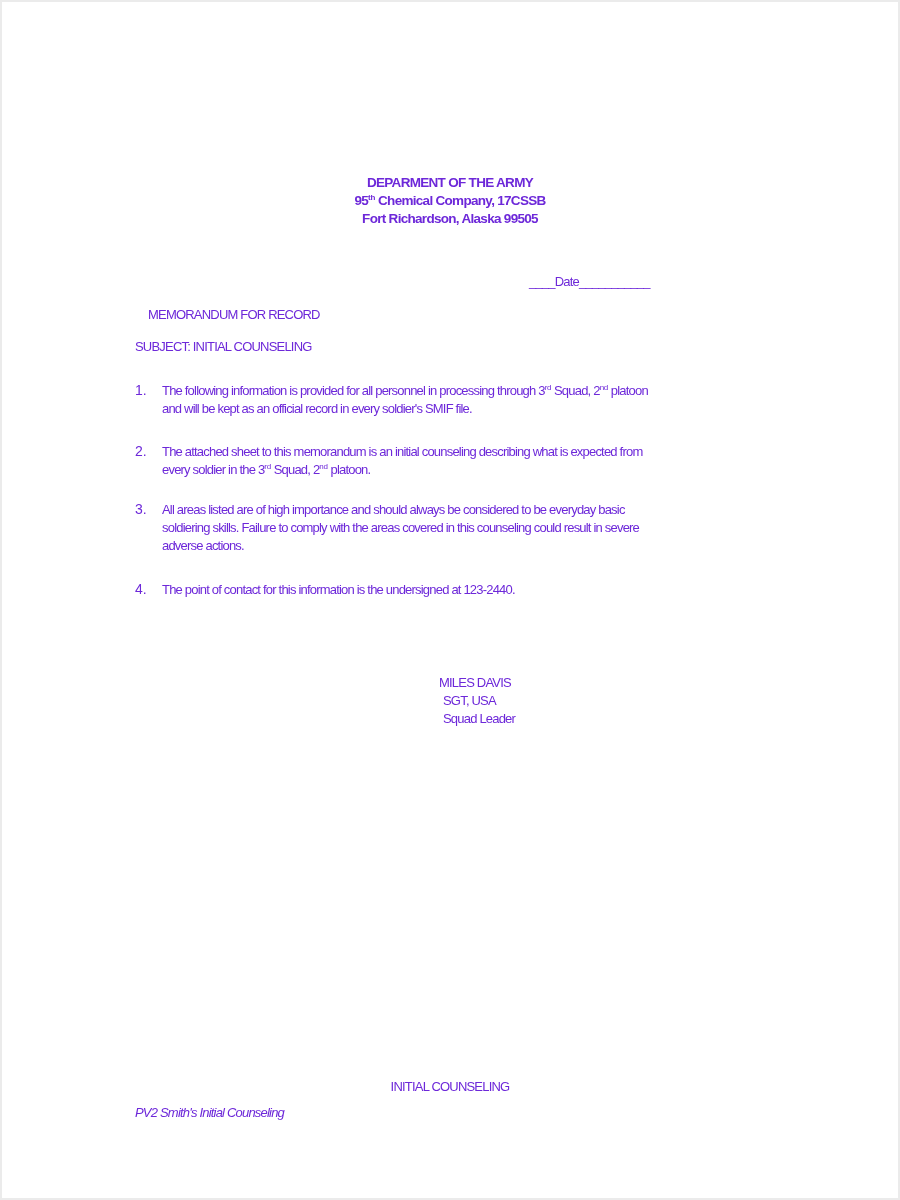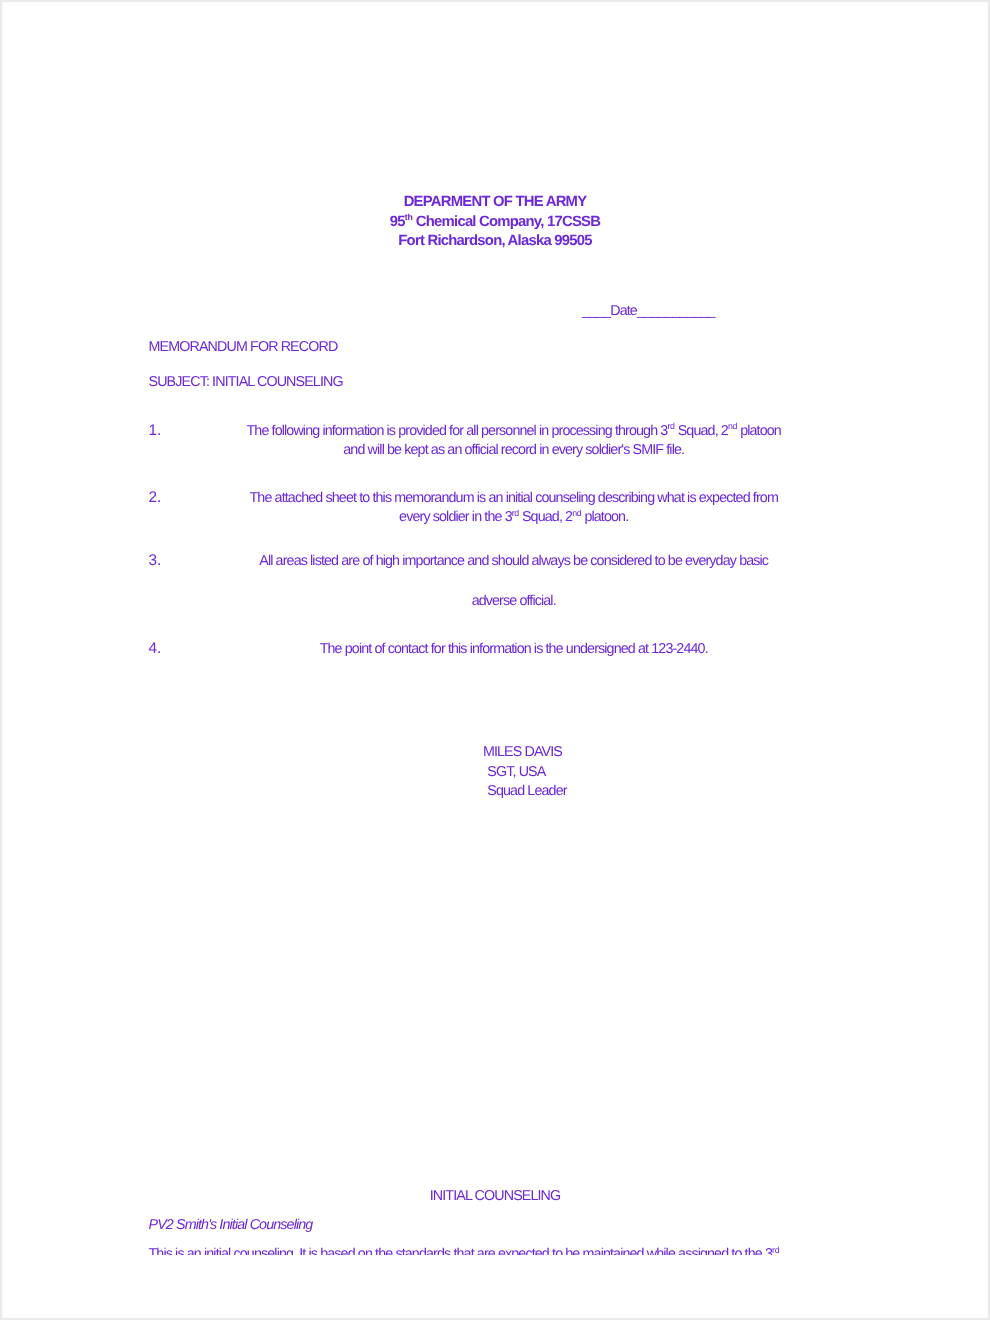--- a/index.html
+++ b/index.html
@@ -44,21 +44,20 @@
   .memo-item .num {
     width: 27px;
     flex: 0 0 27px;
     font-size: 14px;
     letter-spacing: 0;
     line-height: 17px;
   }
   .memo-item .itext {
     line-height: 18px;
     width: 610px;
-    text-align: center;
   }
   .sig-line2 { padding-left: 4px; }
   .clipped-wrap {
     height: 9px;
     overflow: hidden;
   }
   .clipped-wrap .itext { line-height: 16px; }
 </style>
 </head>
 <body>
@@ -66,51 +65,48 @@
 <div class="page">
 
   <div class="abs center hdr" style="top:172px;">
     <div><span>DEPARMENT OF THE ARMY</span></div>
     <div><span>95</span><sup>th</sup><span> Chemical Company, 17CSSB</span></div>
     <div><span>Fort Richardson, Alaska 99505</span></div>
   </div>
 
   <div class="abs bodytext" style="top:271px; left:527px;">____Date___________</div>
 
-  <div class="abs bodytext" style="top:304px; left:133px;">MEMORANDUM FOR RECORD</div>
+  <div class="abs bodytext" style="top:304px; left:146px;">MEMORANDUM FOR RECORD</div>
 
   <div class="abs bodytext" style="top:336px; left:133px;">SUBJECT: INITIAL COUNSELING</div>
 
   <div class="abs memo-item" style="top:380px; left:133px;">
     <span class="num">1.</span>
     <span class="itext"><span>The following information is provided for all personnel in processing through 3</span><sup>rd</sup><span> Squad, 2</span><sup>nd</sup><span> platoon</span><br><span>and will be kept as an official record in every soldier's SMIF file.</span></span>
   </div>
 
   <div class="abs memo-item" style="top:441px; left:133px;">
     <span class="num">2.</span>
     <span class="itext"><span>The attached sheet to this memorandum is an initial counseling describing what is expected from</span><br><span>every soldier in the 3</span><sup>rd</sup><span> Squad, 2</span><sup>nd</sup><span> platoon.</span></span>
   </div>
 
   <div class="abs memo-item" style="top:499px; left:133px;">
     <span class="num">3.</span>
-    <span class="itext"><span>All areas listed are of high importance and should always be considered to be everyday basic</span><br><br><span>adverse official.</span></span>
+    <span class="itext"><span>All areas listed are of high importance and should always be considered to be everyday basic</span><br><span>soldiering skills. Failure to comply with the areas covered in this counseling could result in severe</span><br><span>adverse actions.</span></span>
   </div>
 
   <div class="abs memo-item" style="top:579px; left:133px;">
     <span class="num">4.</span>
     <span class="itext"><span>The point of contact for this information is the undersigned at 123-2440.</span></span>
   </div>
 
   <div class="abs bodytext" style="top:672px; left:437px;">
     <div>MILES DAVIS</div>
     <div class="sig-line2">SGT, USA</div>
     <div class="sig-line2">Squad Leader</div>
   </div>
 
   <div class="abs center bodytext" style="top:1076px;">INITIAL COUNSELING</div>
 
   <div class="abs bodytext" style="top:1102px; left:133px;font-style:italic;">PV2 Smith's Initial Counseling</div>
 
-  <div class="abs clipped-wrap" style="top:1130px; left:133px; width:640px;">
-    <span class="itext"><span>This is an initial counseling. It is based on the standards that are expected to be maintained while assigned to the 3</span><sup>rd</sup></span>
-  </div>
 
 </div>
 
 </body></html>

